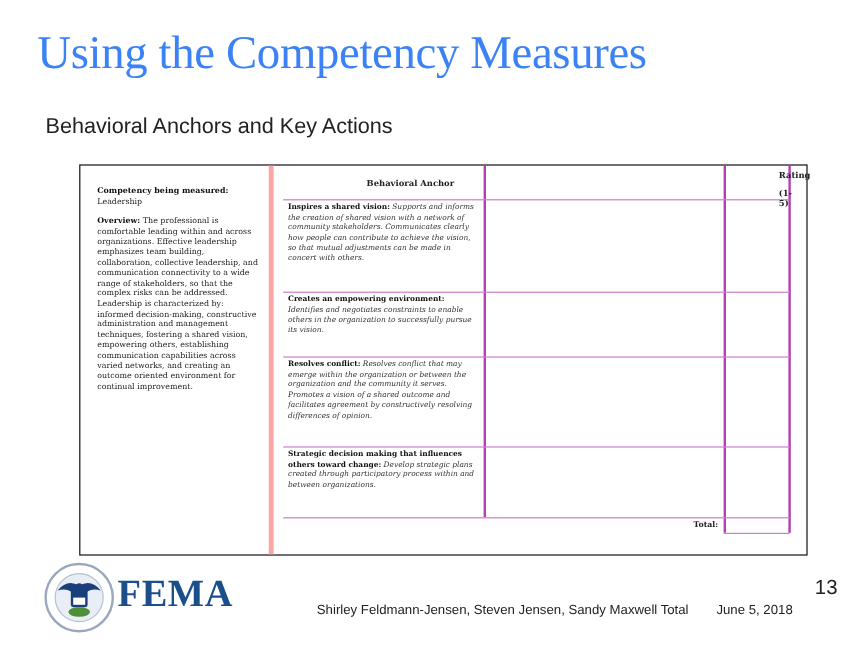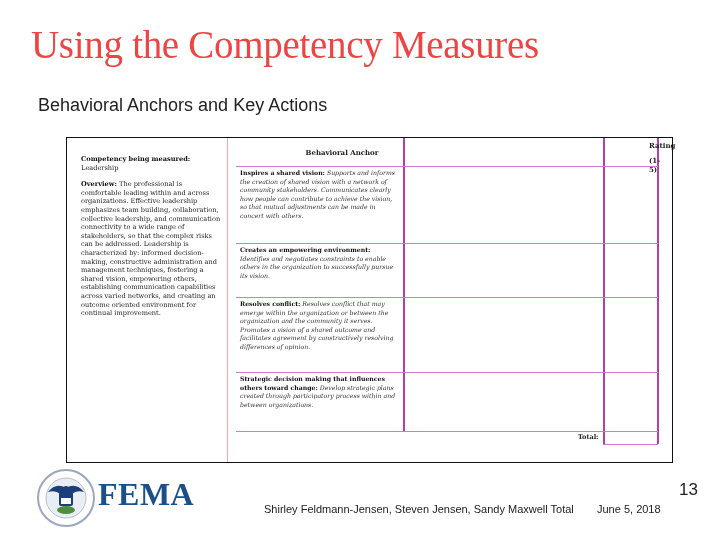--- a/index.html
+++ b/index.html
@@ -2,38 +2,38 @@
 <html><head>
   <meta charset="utf-8">
   <style>
     * { box-sizing: border-box; margin: 0; padding: 0; }
     html, body { width: 720px; height: 540px; background: #ffffff; overflow: hidden; }
     body { position: relative; font-family: "Liberation Sans", sans-serif; }
 
     .slide-title {
       position: absolute; left: 31px; top: 22px;
       font-family: "Liberation Serif", serif;
-      font-size: 39px; color: #ef4444; letter-spacing: -0.3px;
+      font-size: 39px; color: #3b82f6; letter-spacing: -0.3px;
       white-space: nowrap;
     }
     .slide-subtitle {
       position: absolute; left: 38px; top: 95px;
       font-size: 18px; color: #222222; white-space: nowrap;
     }
 
     
     .sheet {
       position: absolute; left: 66px; top: 137px;
       width: 607px; height: 326px;
       border: 1.5px solid #111111; background: #ffffff;
       font-family: "DejaVu Serif", serif; color: #222;
     }
     .left-panel {
       position: absolute; left: 0; top: 0; width: 161px; height: 100%;
-      border-right: 1px solid #fca5a5;
+      border-right: 4px solid #fca5a5;
       padding: 17px 6px 0 14px;
       font-size: 6.6px; line-height: 8.6px;
     }
     .left-panel p { margin-bottom: 8px; }
     .left-panel b { font-weight: bold; color: #111; }
 
     .grid { position: absolute; left: 169px; top: 0; width: 422px; height: 100%; }
     .vline { position: absolute; width: 1.5px; background: #b43fb4; }
     .hline { position: absolute; height: 1px; background: #cf7ccf; }
 

